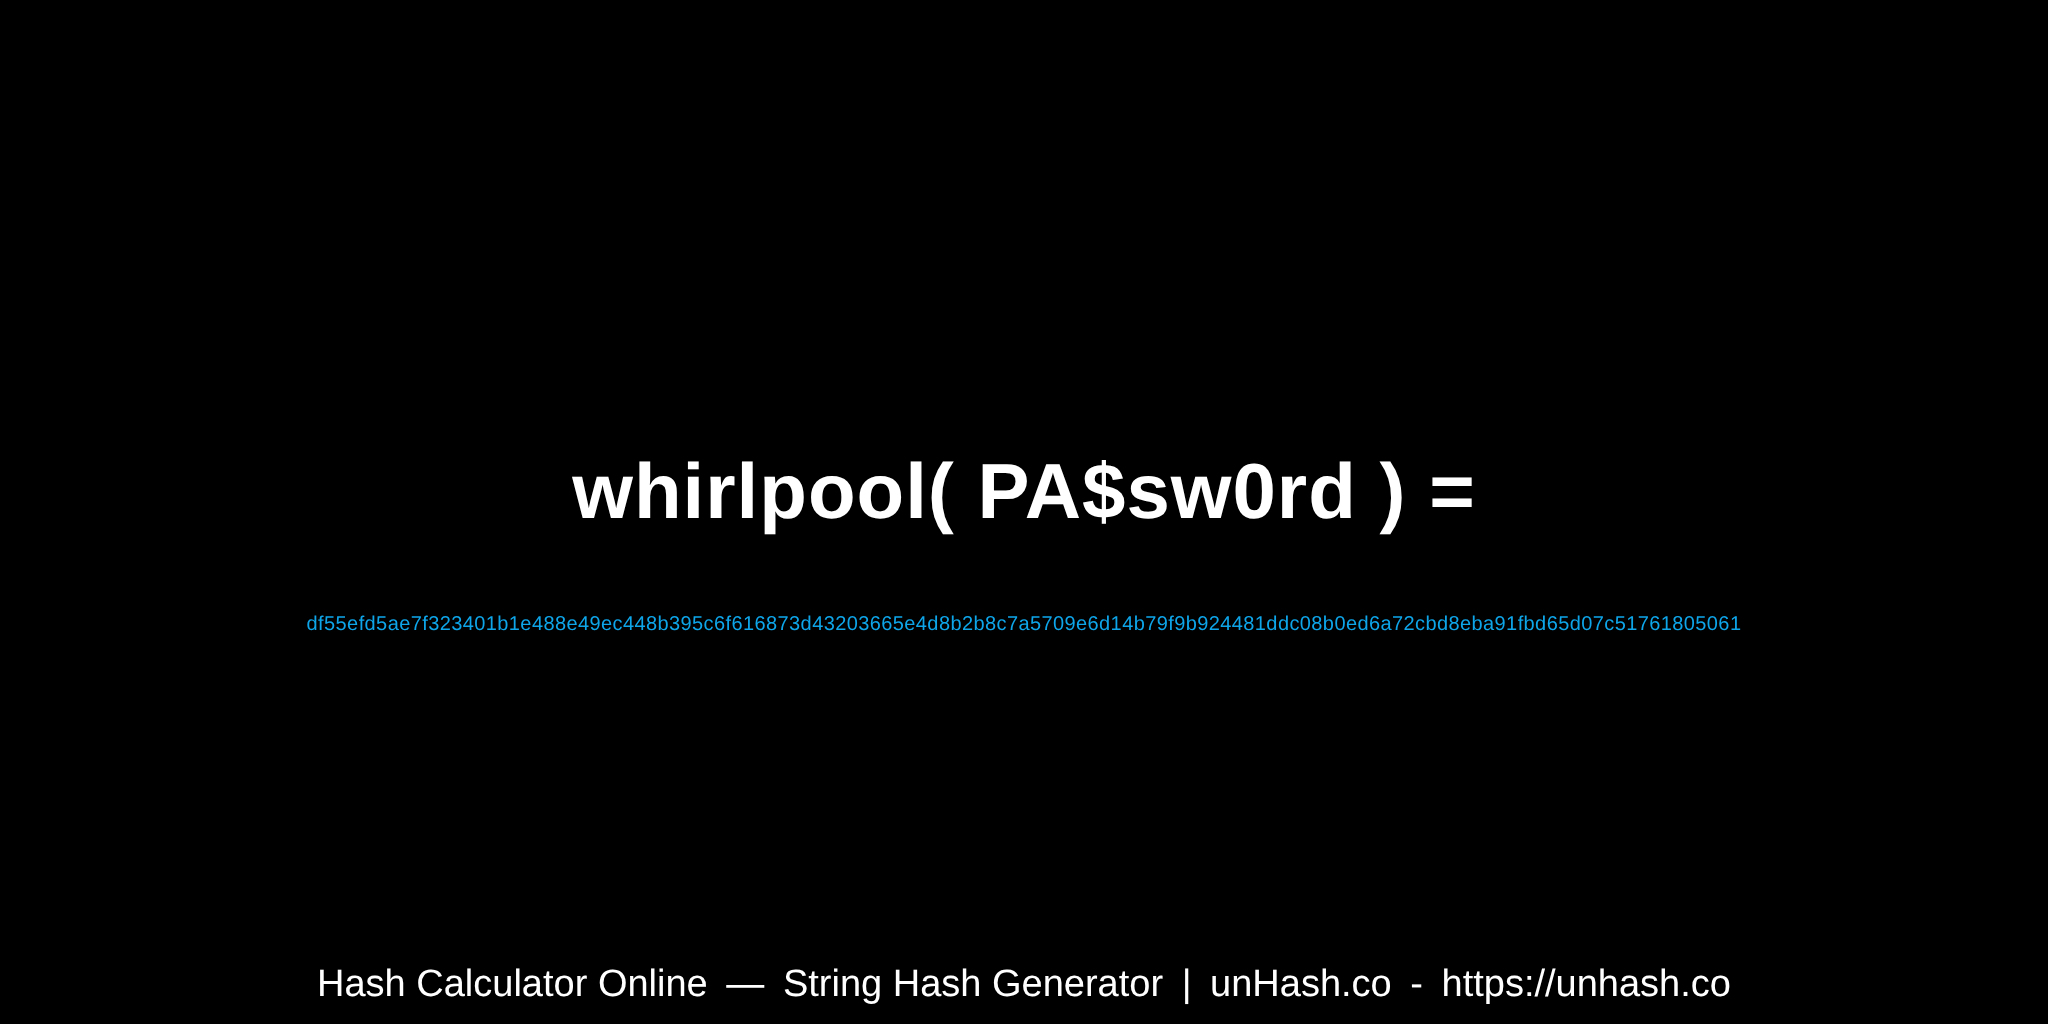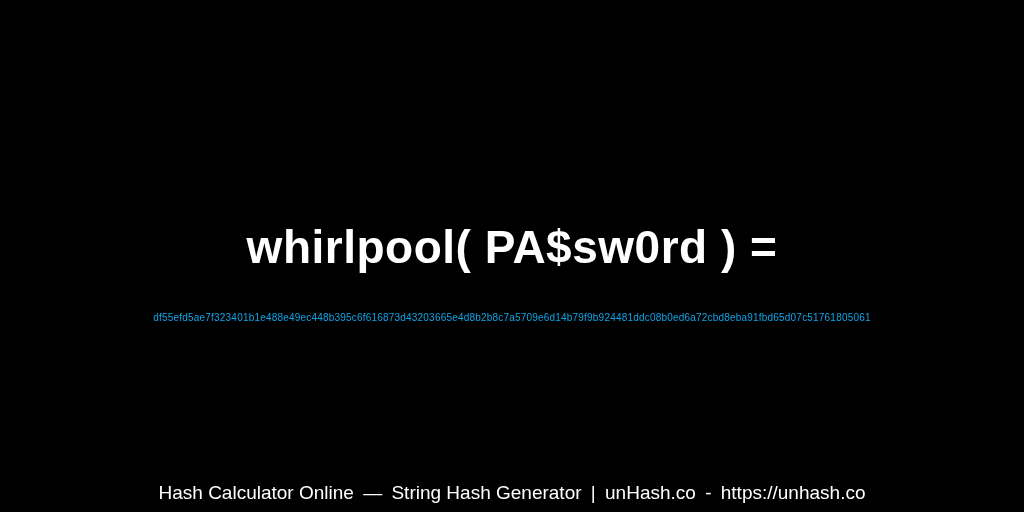--- a/index.html
+++ b/index.html
@@ -23,21 +23,21 @@
     .content {
       display: flex;
       flex-direction: column;
       align-items: center;
       justify-content: center;
       width: 100%;
       padding: 0 40px;
       margin-top: 30px;
     }
     .heading {
-      font-size: 46px;
+      font-size: 39px;
       font-weight: bold;
       color: #ffffff;
       text-align: center;
       margin-bottom: 38px;
       letter-spacing: 0.5px;
     }
     .hash-output {
       font-size: 10px;
       color: #0ea5e9;
       text-align: center;

